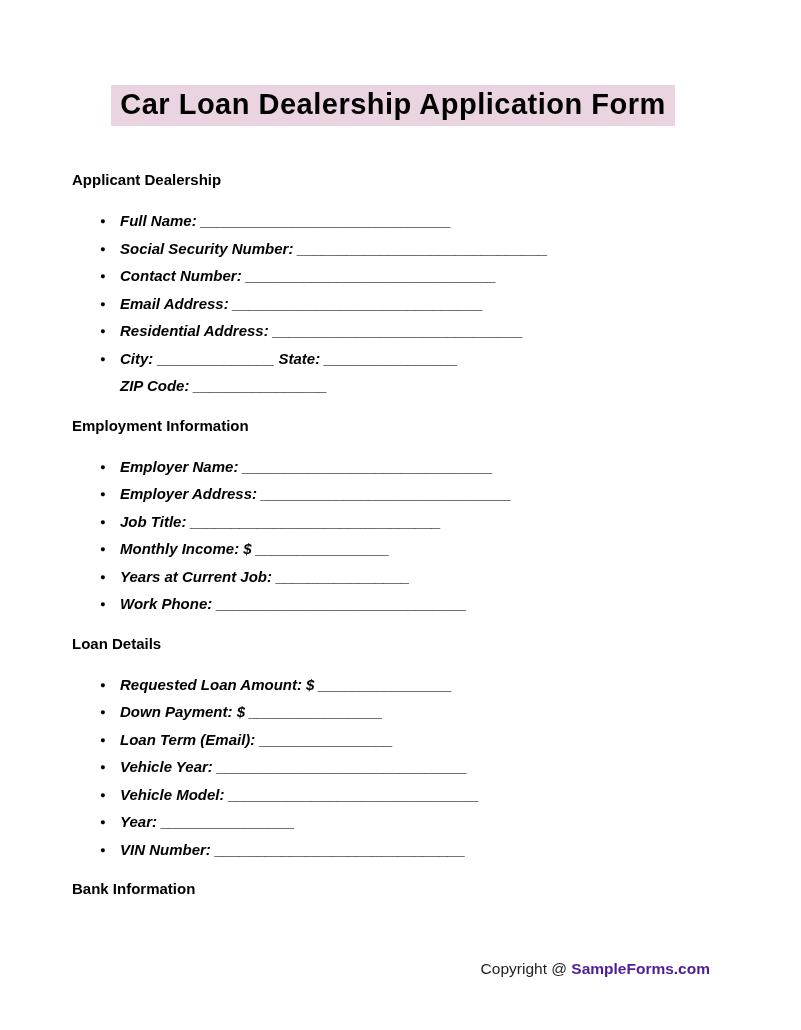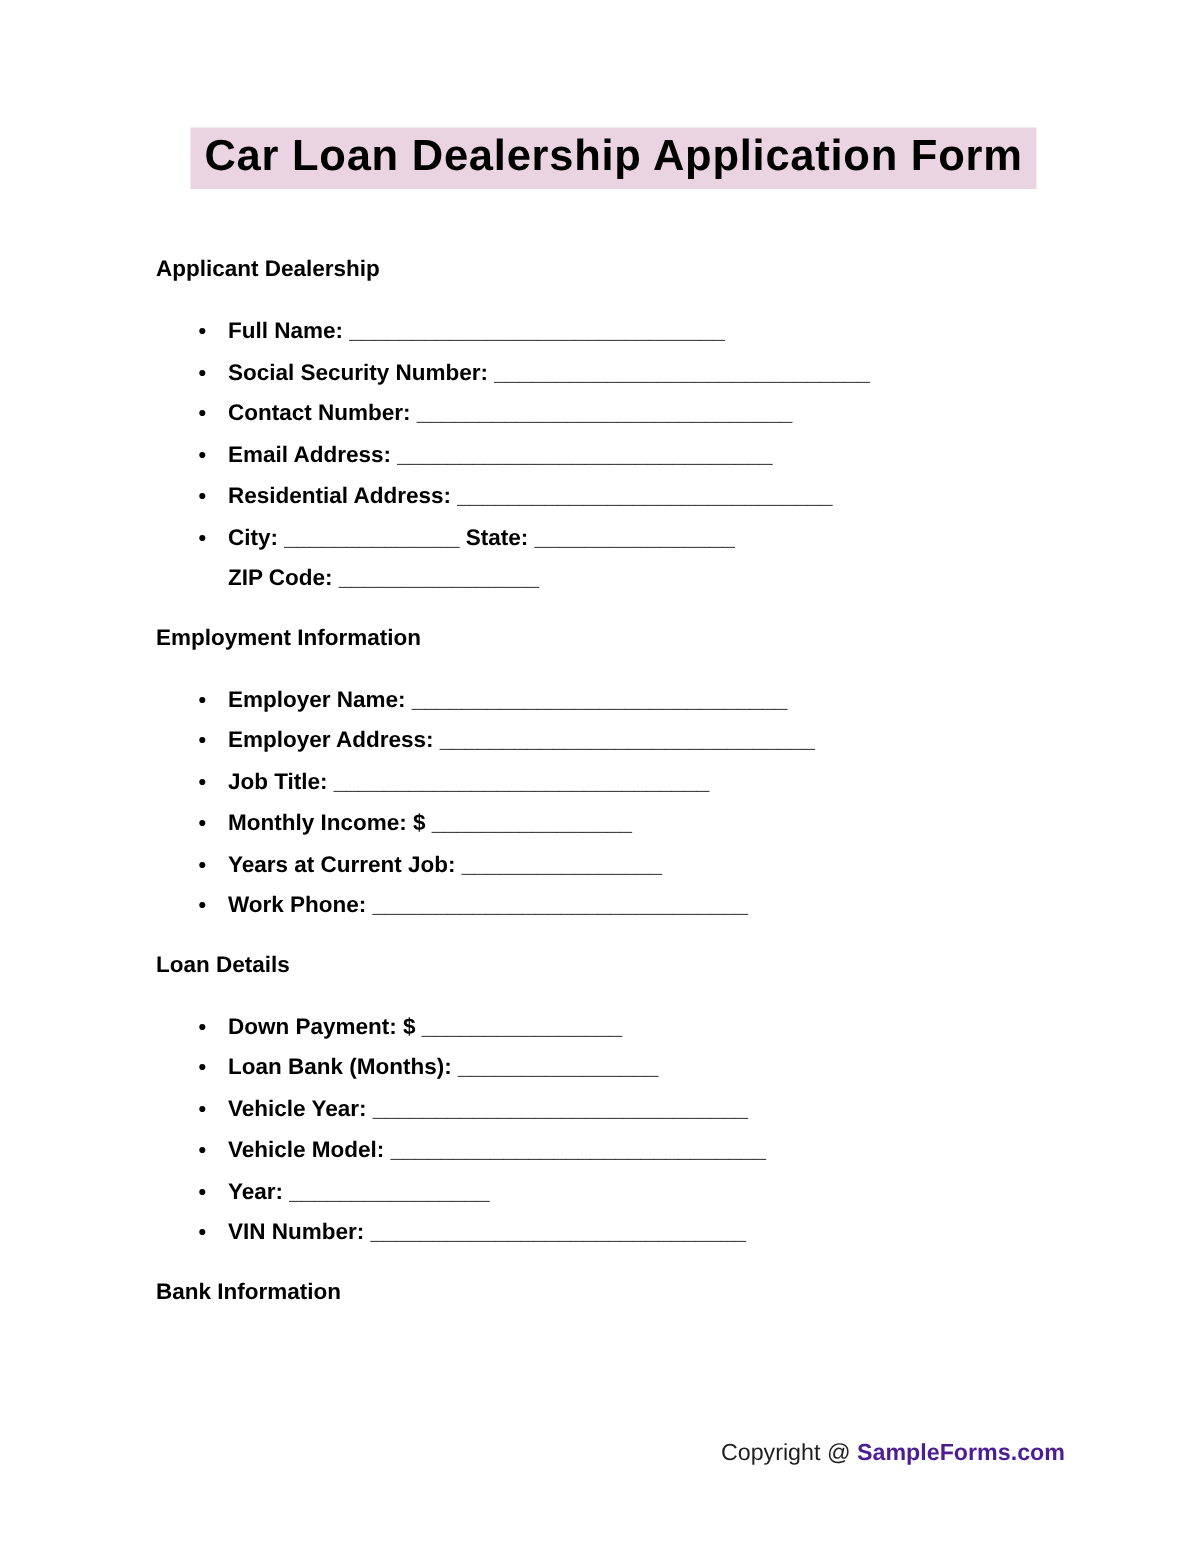--- a/index.html
+++ b/index.html
@@ -12,21 +12,21 @@
     height: 1030px;
     font-family: "Liberation Sans", sans-serif;
     color: #000000;
     position: relative;
     overflow: hidden;
   }
   .page {
     box-sizing: border-box;
     width: 801px;
     height: 1018px;
-    padding: 85px 87px 0 104px;
+    padding: 85px 87px 0 72px;
     position: relative;
   }
   .title-wrap {
     text-align: center;
     margin: 0 0 45px 0;
     font-size: 29px;
     font-weight: bold;
     letter-spacing: 0.5px;
   }
   .title-highlight {
@@ -37,20 +37,21 @@
   h2.section-heading {
     font-size: 15px;
     font-weight: bold;
     margin: 17px 0 0 0;
     line-height: 18px;
   }
   ul.field-list {
     list-style: none;
     margin: 18px 0 0 0;
     padding: 0 0 0 48px;
+    font-style: italic;
   }
   ul.field-list li {
     position: relative;
     font-size: 15px;
     font-weight: bold;
     line-height: 27.5px;
     white-space: nowrap;
   }
   ul.field-list li.bulleted::before {
     content: "●";
@@ -107,22 +108,23 @@
       <li class="bulleted">Job Title: ______________________________</li>
       <li class="bulleted">Monthly Income: $ ________________</li>
       <li class="bulleted">Years at Current Job: ________________</li>
       <li class="bulleted">Work Phone: ______________________________</li>
     </ul>
   </section>
 
   <section>
     <h2 class="section-heading">Loan Details</h2>
     <ul class="field-list">
+      <li class="bulleted">Requested Loan Amount: $ ________________</li>
       <li class="bulleted">Down Payment: $ ________________</li>
-      <li class="bulleted">Loan Bank (Months): ________________</li>
+      <li class="bulleted">Loan Term (Email): ________________</li>
       <li class="bulleted">Vehicle Year: ______________________________</li>
       <li class="bulleted">Vehicle Model: ______________________________</li>
       <li class="bulleted">Year: ________________</li>
       <li class="bulleted">VIN Number: ______________________________</li>
     </ul>
   </section>
 
   <section>
     <h2 class="section-heading">Bank Information</h2>
   </section>

